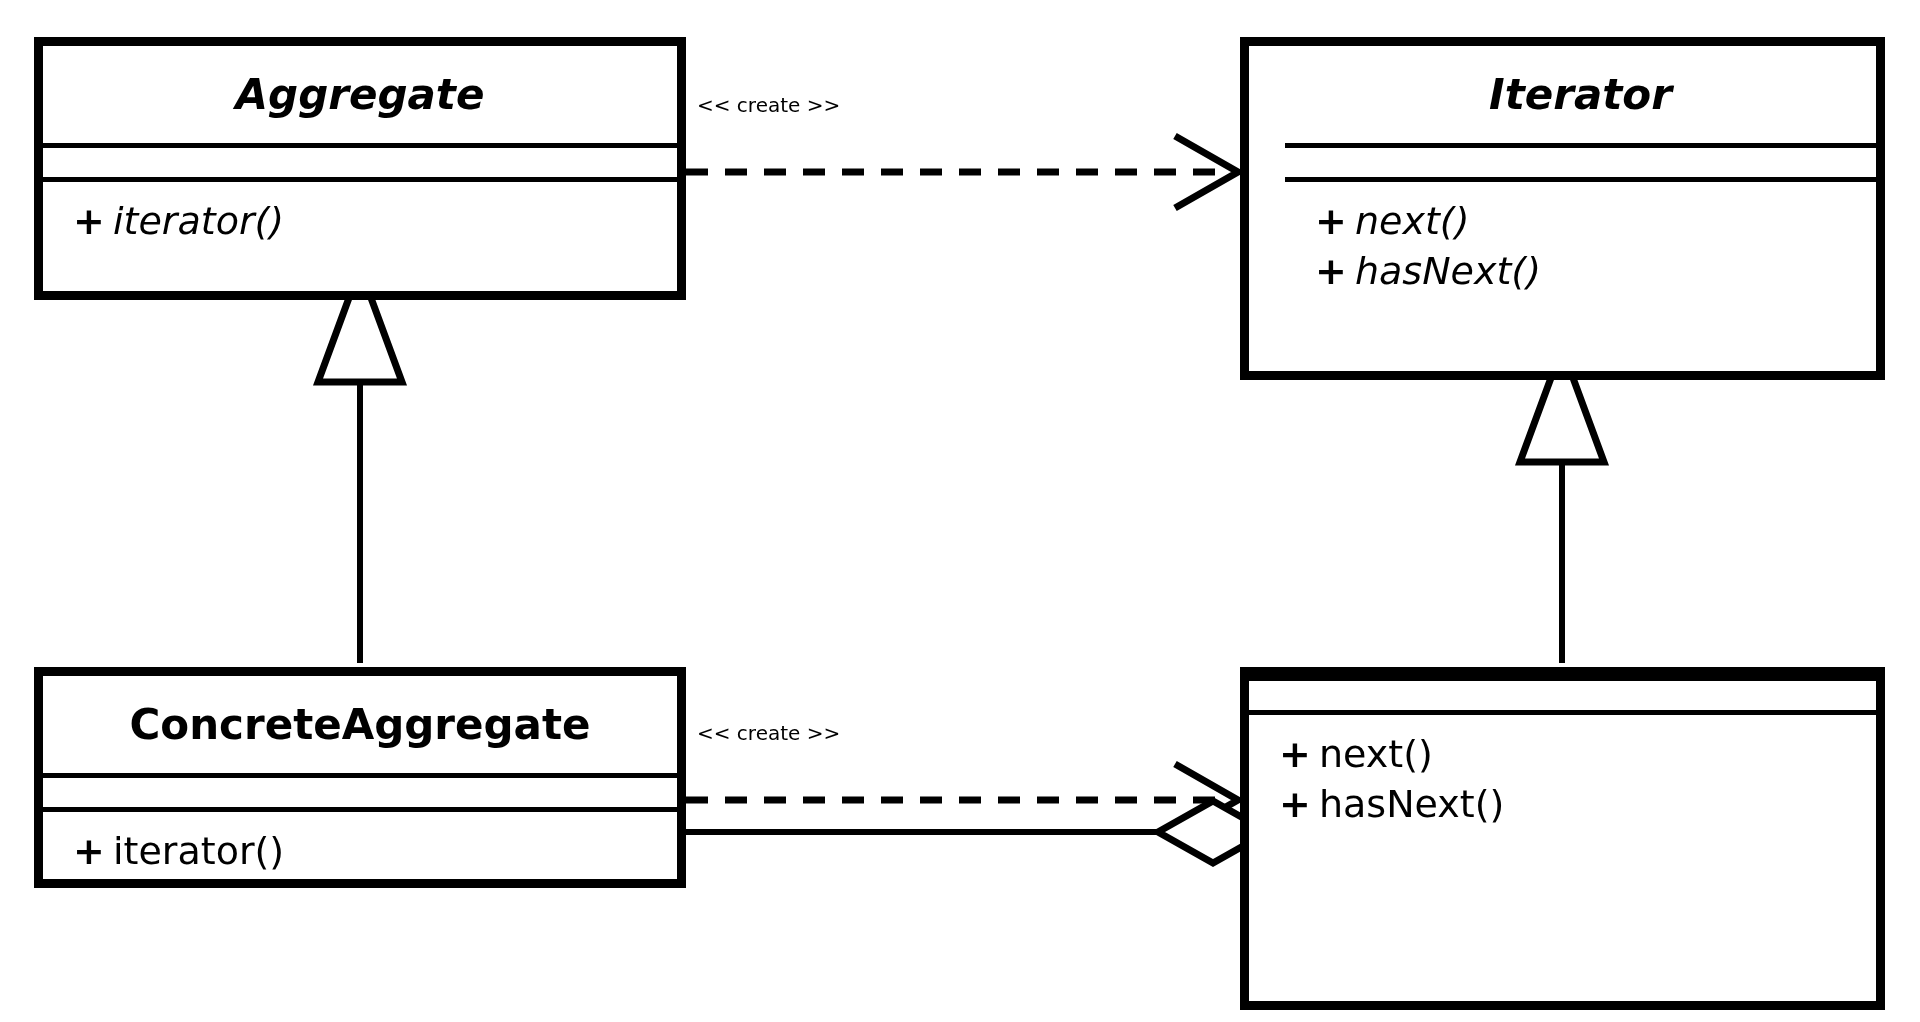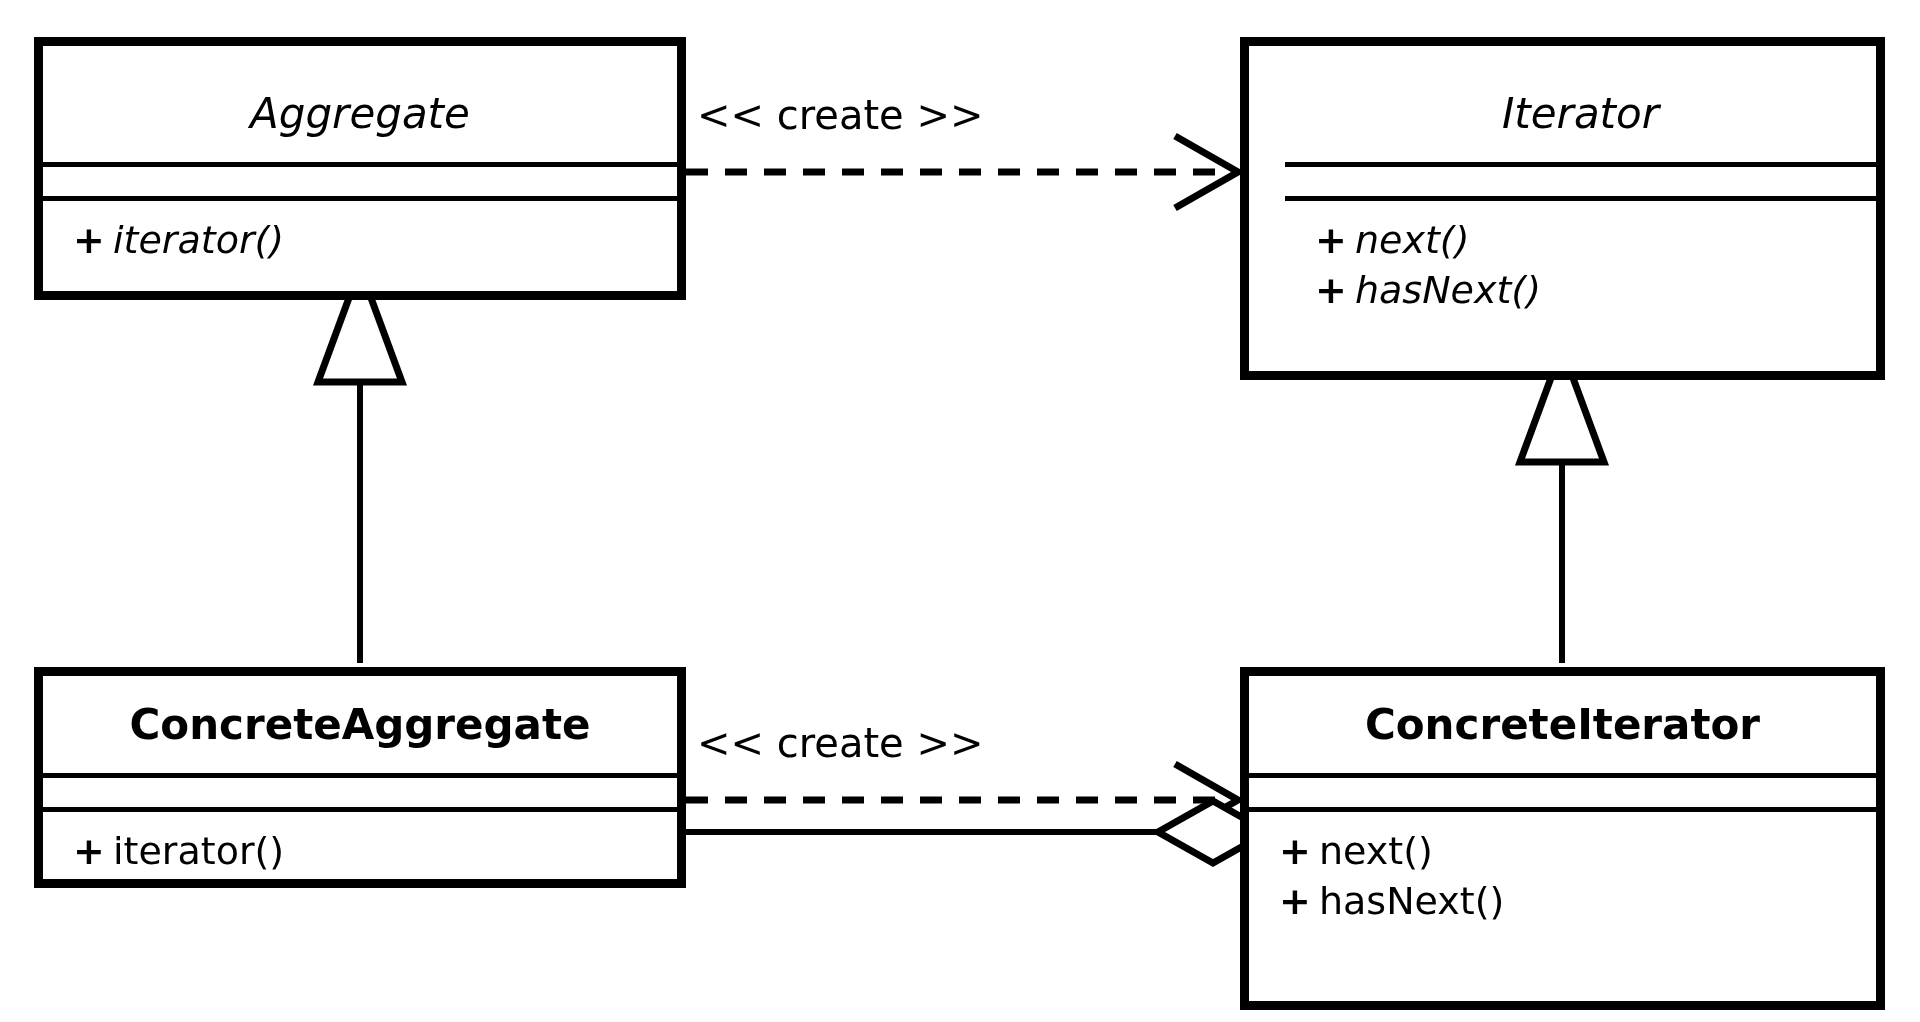--- a/index.html
+++ b/index.html
@@ -58,40 +58,40 @@
   }
   .op-vis {
     font-weight: bold;
     font-style: normal;
     width: 40px;
     flex: none;
   }
   .op-sig { }
 
   
-  .abstract .cls-name { font-style: italic; font-weight: normal; margin-top: 19px; }
+  .abstract .cls-name { font-style: italic; font-weight: bold; }
   .abstract .op-sig   { font-style: italic; font-weight: normal; }
   
   .concrete .cls-name { font-style: normal; font-weight: bold; }
   .concrete .op-sig   { font-style: normal; font-weight: normal; }
 
   
   #edges {
     position: absolute;
     left: 0; top: 0;
     width: 1920px;
     height: 1022px;
     z-index: 2;
     pointer-events: none;
   }
   #edge-labels { position: absolute; left:0; top:0; width:1920px; height:1022px; z-index: 6; pointer-events:none; }
   .edge-label {
     position: absolute;
     color: #000000;
-    font-size: 40px;
+    font-size: 20px;
     font-weight: normal;
     font-style: normal;
     white-space: nowrap;
     line-height: 1;
   }
 </style>
 </head>
 <body>
 
 <div id="canvas">
@@ -160,21 +160,20 @@
     <div class="cls-attrs" style="height:34px;"></div>
     <div class="cls-ops" style="flex:1;">
       <div class="op-row">
         <span class="op-vis">+</span>
         <span class="op-sig">iterator()</span>
       </div>
     </div>
   </div>
 
   <div class="uml-class concrete" style="left:1240px; top:667px; width:645px; height:343px;">
-    <div class="cls-name" style="height:97px;">ConcreteIterator</div>
     <div class="cls-attrs" style="height:34px;"></div>
     <div class="cls-ops" style="flex:1;">
       <div class="op-row">
         <span class="op-vis">+</span>
         <span class="op-sig">next()</span>
       </div>
       <div class="op-row">
         <span class="op-vis">+</span>
         <span class="op-sig">hasNext()</span>
       </div>

